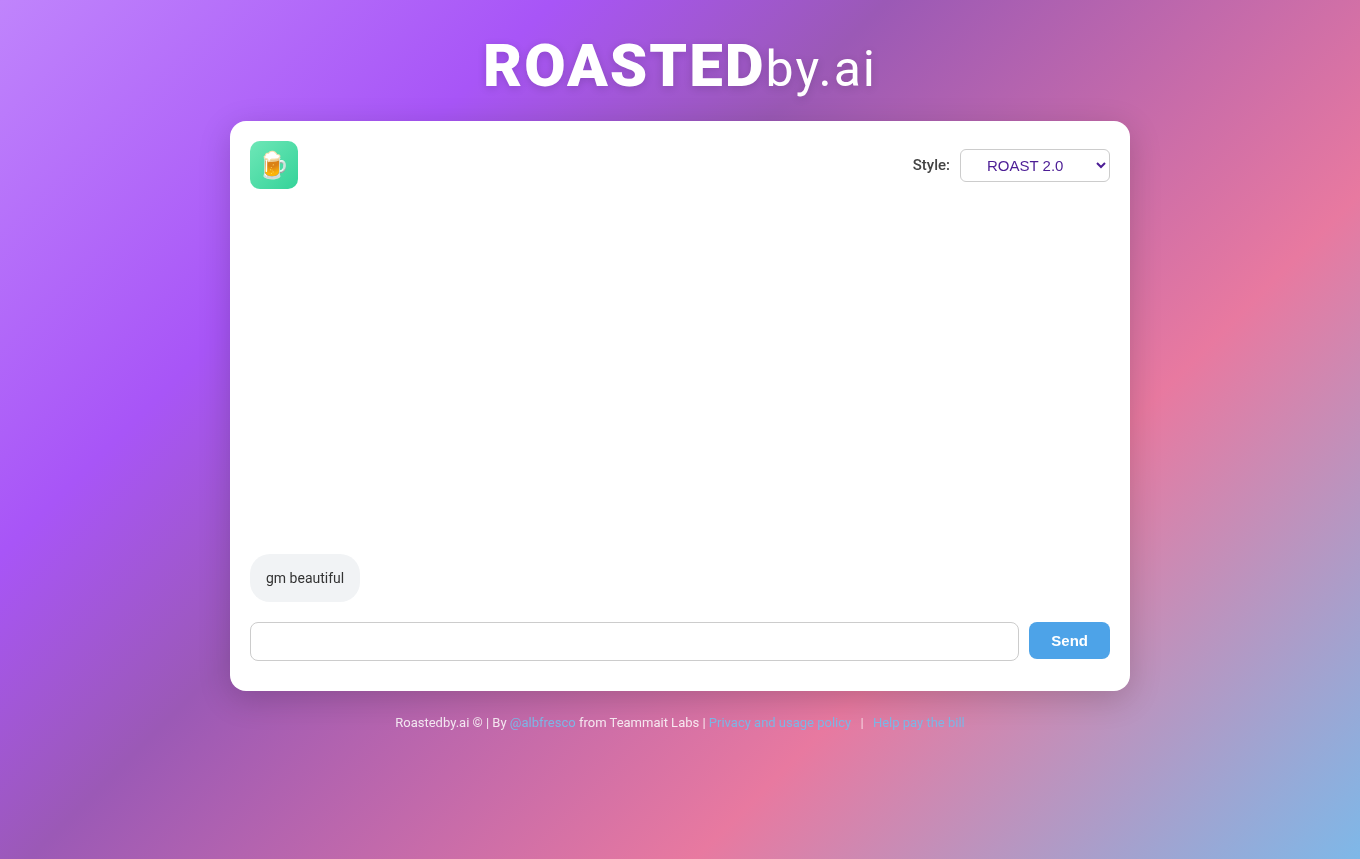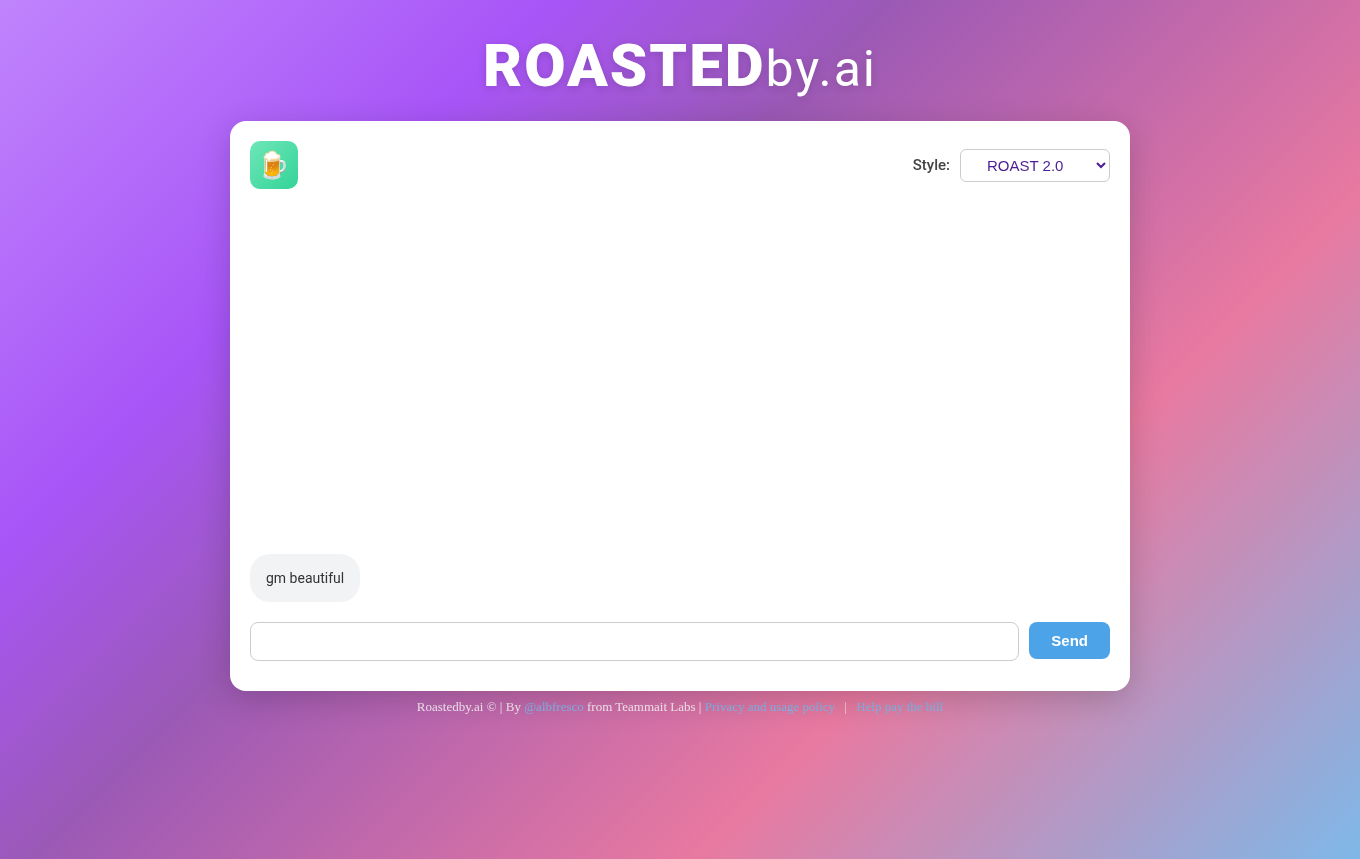--- a/index.html
+++ b/index.html
@@ -137,25 +137,24 @@
       background: #4da3e8;
       color: white;
       border: none;
       border-radius: 8px;
       font-size: 15px;
       font-weight: 600;
       cursor: pointer;
     }
 
     .footer {
-      margin-top: 8px;
+      margin-top: 24px;
       font-size: 13px;
       color: rgba(255,255,255,0.85);
       text-align: center;
-      font-family: Liberation Serif, serif;
     }
 
     .footer a {
       color: #7eb8e8;
       text-decoration: none;
     }
 
     .footer .separator {
       margin: 0 6px;
       color: rgba(255,255,255,0.7);

